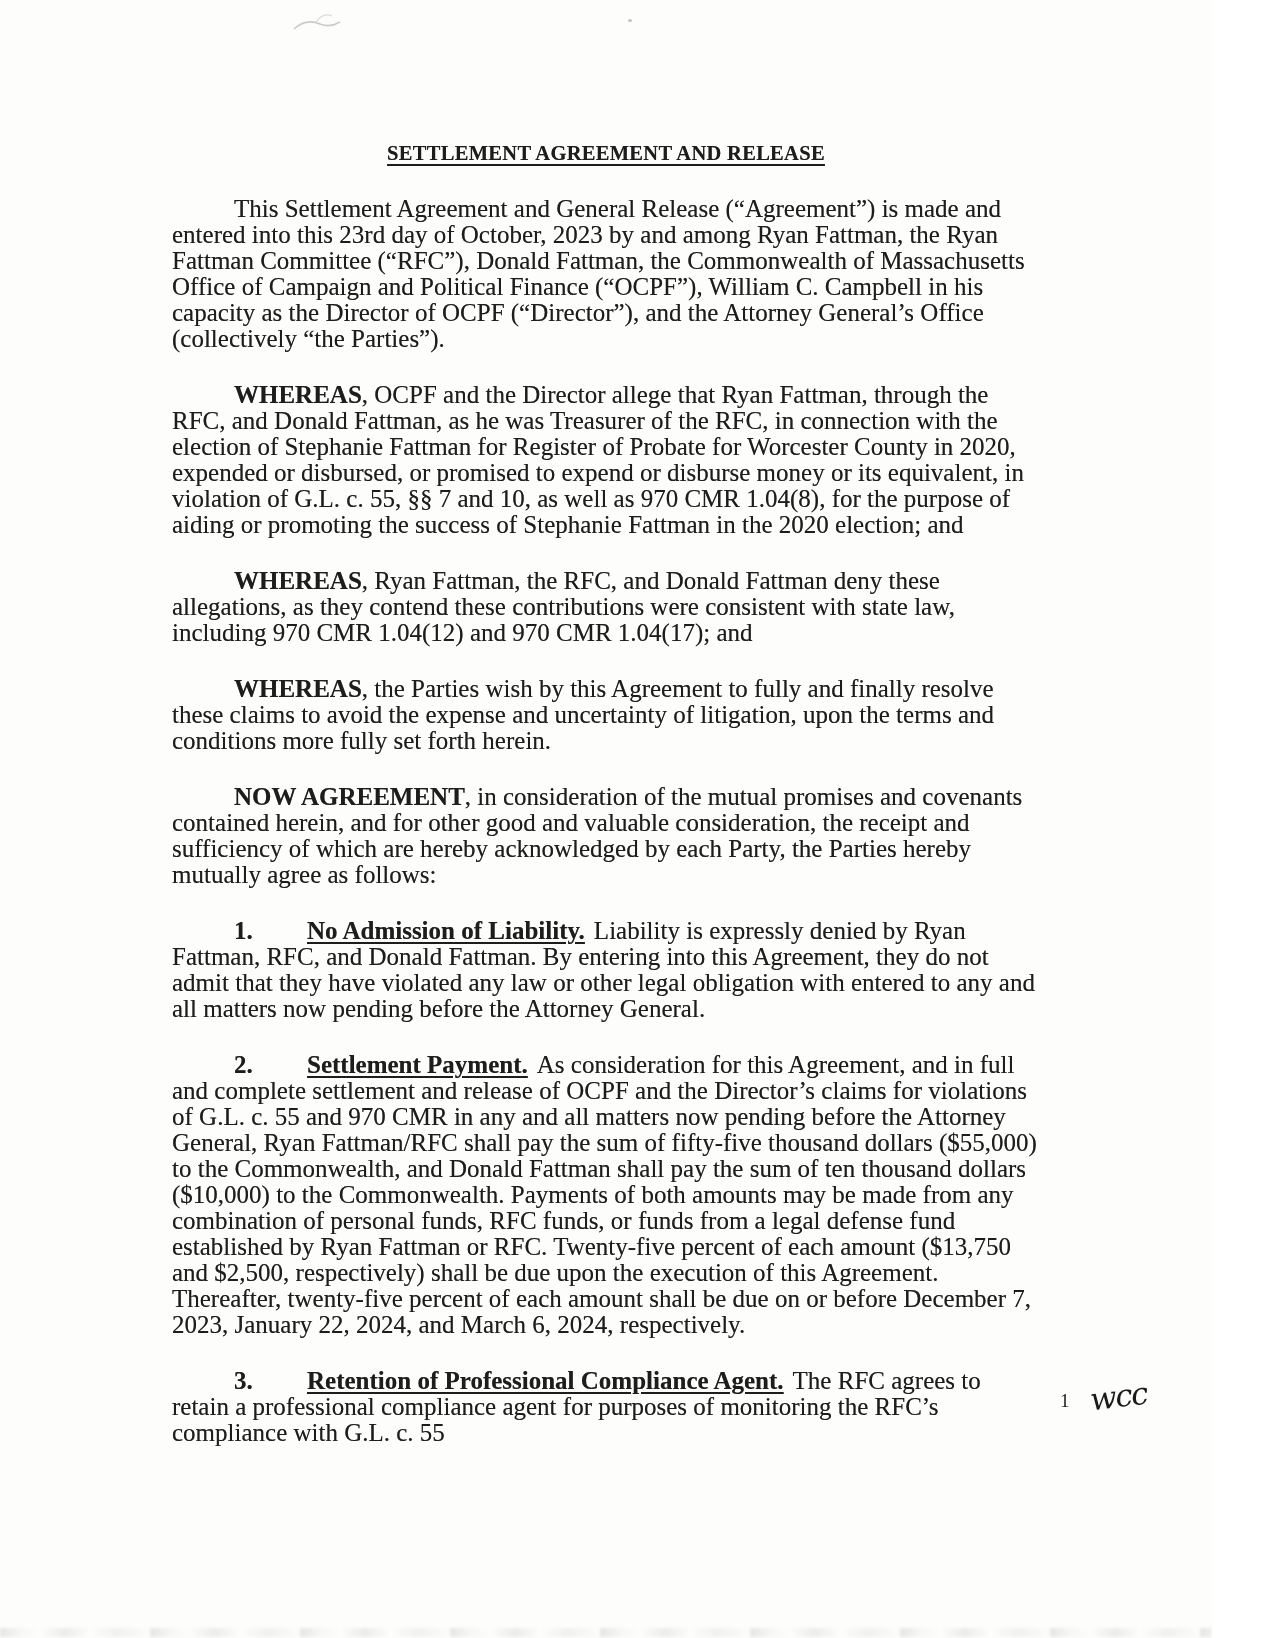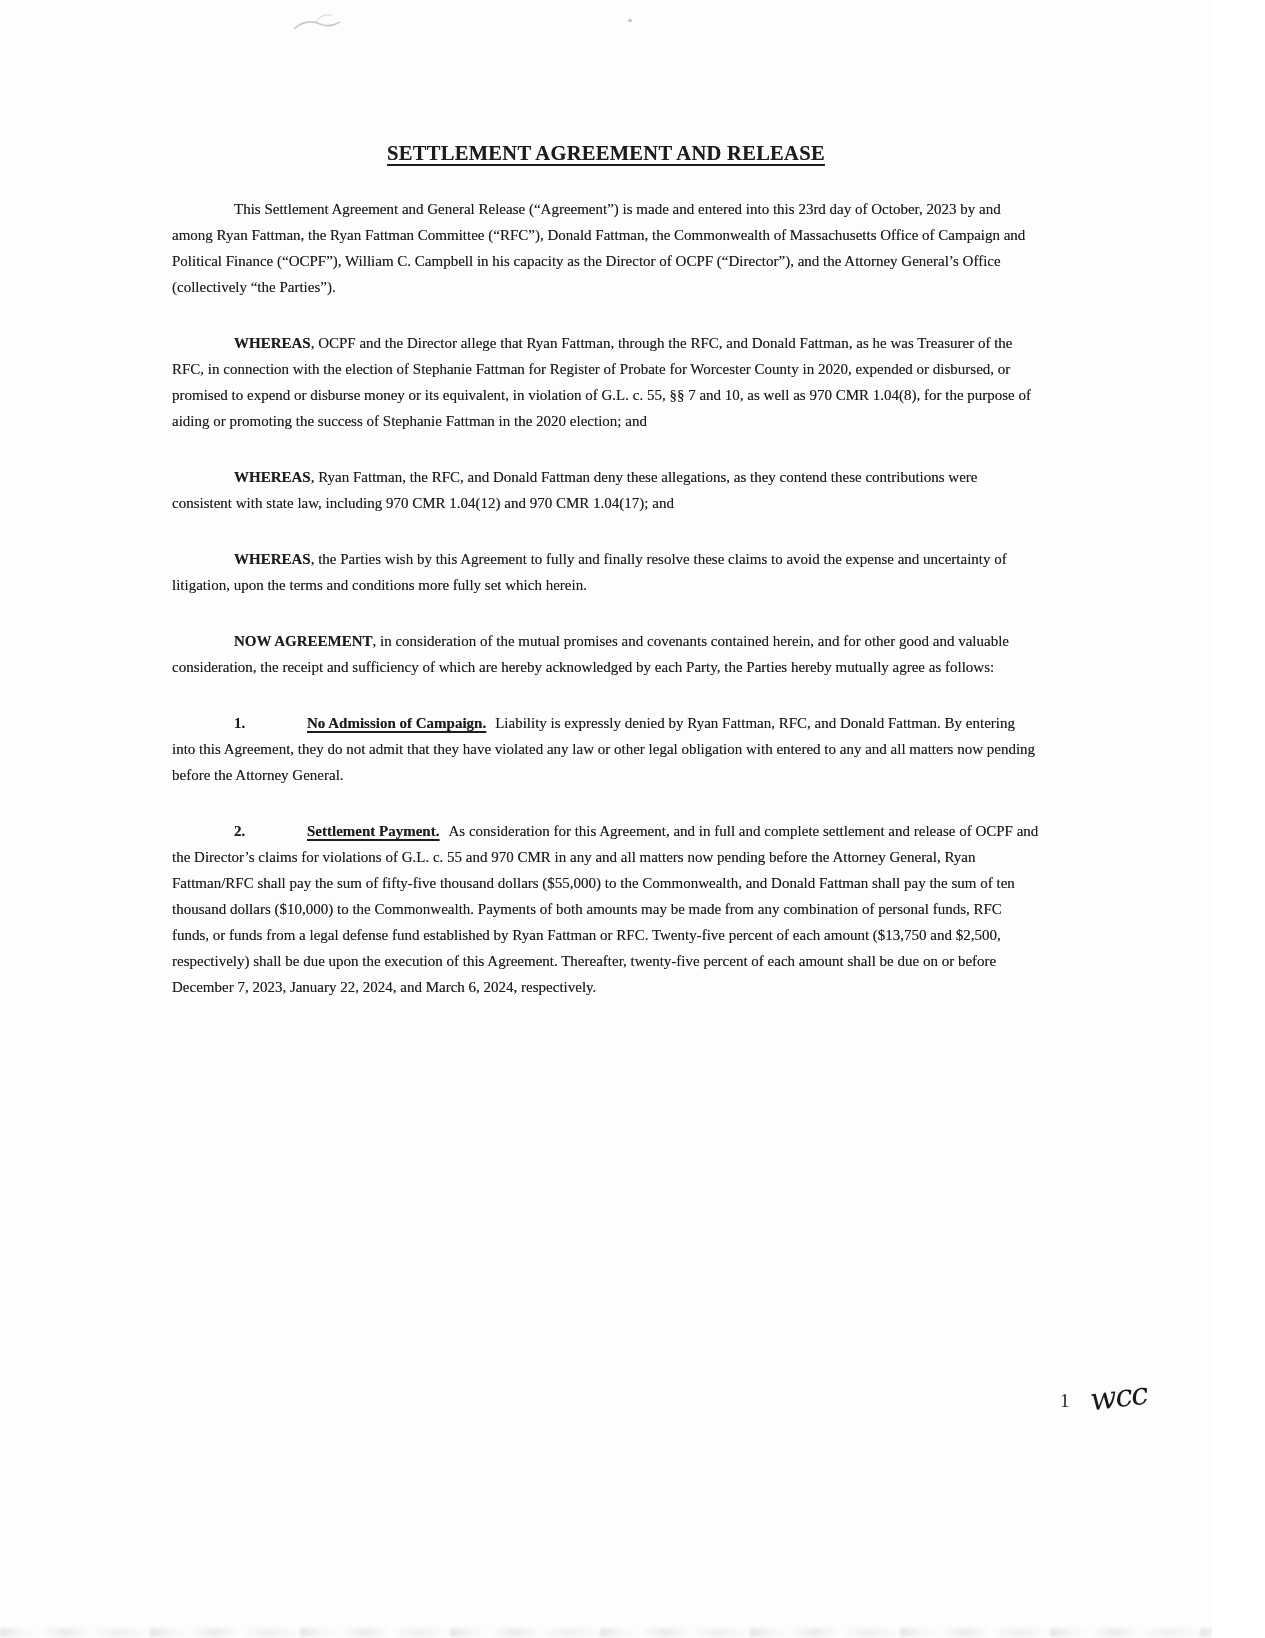--- a/index.html
+++ b/index.html
@@ -24,21 +24,21 @@
     font-weight: bold;
     text-align: center;
     margin: 0;
     letter-spacing: 0.3px;
     text-decoration: underline;
     text-decoration-thickness: 2px;
     text-underline-offset: 4px;
     text-shadow: 0 0 0.5px rgba(10,10,10,0.55);
   }
   .para {
-    font-size: 15px;
+    font-size: 25px;
     line-height: 26px;
     margin: 30px 0 0 0;
     text-indent: 62px;
     text-align: left;
     text-shadow: 0 0 0.4px rgba(10,10,10,0.5);
   }
   .lead { font-weight: bold; margin-top: 8px; }
   .sec-num {
     font-weight: bold;
     display: inline-block;
@@ -119,28 +119,29 @@
   <div class="content">
 
     <h1 class="doc-title">SETTLEMENT AGREEMENT AND RELEASE</h1>
 
     <p class="para"><span>This Settlement Agreement and General Release (“Agreement”) is made and entered into this 23rd day of October, 2023 by and among Ryan Fattman, the Ryan Fattman Committee (“RFC”), Donald Fattman, the Commonwealth of Massachusetts Office of Campaign and Political Finance (“OCPF”), William C. Campbell in his capacity as the Director of OCPF (“Director”), and the Attorney General’s Office (collectively “the Parties”).</span></p>
 
     <p class="para"><span class="lead">WHEREAS</span><span>, OCPF and the Director allege that Ryan Fattman, through the RFC, and Donald Fattman, as he was Treasurer of the RFC, in connection with the election of Stephanie Fattman for Register of Probate for Worcester County in 2020, expended or disbursed, or promised to expend or disburse money or its equivalent, in violation of G.L. c. 55, §§ 7 and 10, as well as 970 CMR 1.04(8), for the purpose of aiding or promoting the success of Stephanie Fattman in the 2020 election; and</span></p>
 
     <p class="para"><span class="lead">WHEREAS</span><span>, Ryan Fattman, the RFC, and Donald Fattman deny these allegations, as they contend these contributions were consistent with state law, including 970 CMR 1.04(12) and 970 CMR 1.04(17); and</span></p>
 
-    <p class="para"><span class="lead">WHEREAS</span><span>, the Parties wish by this Agreement to fully and finally resolve these claims to avoid the expense and uncertainty of litigation, upon the terms and conditions more fully set which herein.</span></p>
+    <p class="para"><span class="lead">WHEREAS</span><span>, the Parties wish by this Agreement to fully and finally resolve these claims to avoid the expense and uncertainty of litigation, upon the terms and conditions more fully set forth herein.</span></p>
 
     <p class="para"><span class="lead">NOW AGREEMENT</span><span>, in consideration of the mutual promises and covenants contained herein, and for other good and valuable consideration, the receipt and sufficiency of which are hereby acknowledged by each Party, the Parties hereby mutually agree as follows:</span></p>
 
-    <p class="para"><span class="sec-num">1.</span><span class="sec-head">No Admission of Campaign.</span><span>Liability is expressly denied by Ryan Fattman, RFC, and Donald Fattman.  By entering into this Agreement, they do not admit that they have violated any law or other legal obligation with entered to any and all matters now pending before the Attorney General.</span></p>
+    <p class="para"><span class="sec-num">1.</span><span class="sec-head">No Admission of Liability.</span><span>Liability is expressly denied by Ryan Fattman, RFC, and Donald Fattman.  By entering into this Agreement, they do not admit that they have violated any law or other legal obligation with entered to any and all matters now pending before the Attorney General.</span></p>
 
     <p class="para"><span class="sec-num">2.</span><span class="sec-head">Settlement Payment.</span><span>As consideration for this Agreement, and in full and complete settlement and release of OCPF and the Director’s claims for violations of G.L. c. 55 and 970 CMR in any and all matters now pending before the Attorney General, Ryan Fattman/RFC shall pay the sum of fifty-five thousand dollars ($55,000) to the Commonwealth, and Donald Fattman shall pay the sum of ten thousand dollars ($10,000) to the Commonwealth. Payments of both amounts may be made from any combination of personal funds, RFC funds, or funds from a legal defense fund established by Ryan Fattman or RFC. Twenty-five percent of each amount ($13,750 and $2,500, respectively) shall be due upon the execution of this Agreement. Thereafter, twenty-five percent of each amount shall be due on or before December 7, 2023, January 22, 2024, and March 6, 2024, respectively.</span></p>
 
+    <p class="para"><span class="sec-num">3.</span><span class="sec-head">Retention of Professional Compliance Agent.</span><span>The RFC agrees to retain a professional compliance agent for purposes of monitoring the RFC’s compliance with G.L. c. 55</span></p>
 
   </div>
 
   <div class="page-num">1</div>
   <div class="initials">wcc</div>
 
   <div class="bottom-smudge"></div>
 
 </div>
 

